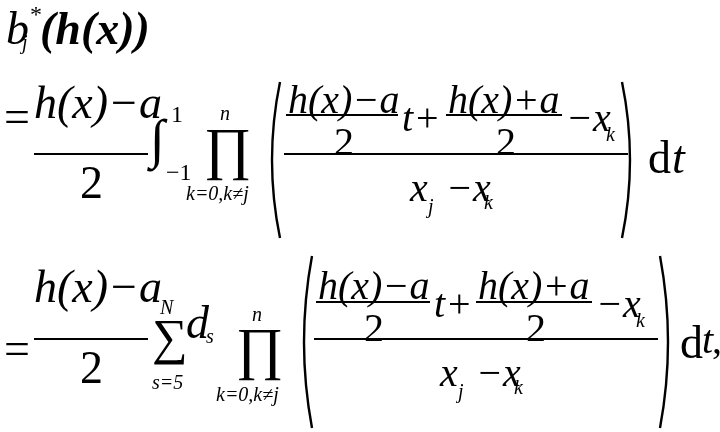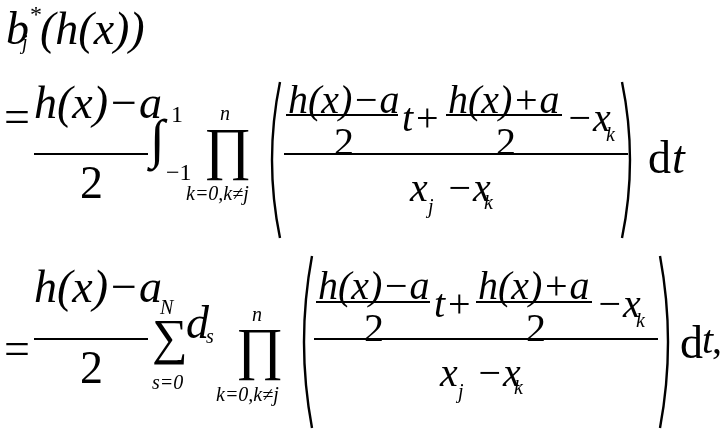--- a/index.html
+++ b/index.html
@@ -17,21 +17,21 @@
 </style>
 </head>
 <body>
 
 <div id="canvas">
 
   <div>
     <span class="abs it big" style="left:6px;top:6px;">b</span>
     <span class="abs up sm" style="left:30px;top:2px;">*</span>
     <span class="abs it xs" style="left:22px;top:32px;">j</span>
-    <span class="abs it big" style="left:40px;top:6px;">(h(x))</span>
+    <span class="abs it big" style="left:40px;top:6px;font-weight:bold;">(h(x))</span>
   </div>
 
   <div>
     <span class="abs up big" style="left:4px;top:54px;line-height:1;transform:translateY(40px);">=</span>
 
     <span class="abs it big" style="left:34px;top:80px;">h(x)−a</span>
     <div class="bar" style="left:34px;top:153px;width:114px;"></div>
     <span class="abs up big" style="left:80px;top:160px;">2</span>
 
     <span class="abs up" style="left:150px;top:112px;font-size:54px;">∫</span>
@@ -73,21 +73,21 @@
 
   <div>
     <span class="abs up big" style="left:4px;top:326px;">=</span>
 
     <span class="abs it big" style="left:34px;top:264px;">h(x)−a</span>
     <div class="bar" style="left:34px;top:338px;width:114px;"></div>
     <span class="abs up big" style="left:80px;top:345px;">2</span>
 
     <span class="abs it xs" style="left:160px;top:297px;">N</span>
     <span class="abs up" style="left:152px;top:312px;font-size:50px;">∑</span>
-    <span class="abs it xs" style="left:152px;top:372px;">s=0</span>
+    <span class="abs it xs" style="left:152px;top:372px;">s=5</span>
 
     <span class="abs it big" style="left:186px;top:300px;">d</span>
     <span class="abs it xs" style="left:206px;top:326px;">s</span>
 
     <span class="abs it xs" style="left:252px;top:304px;">n</span>
     <span class="abs up" style="left:236px;top:320px;font-size:58px;">∏</span>
     <span class="abs it xs" style="left:216px;top:384px;">k=0,k≠j</span>
 
     <svg class="paren" style="left:292px;top:254px;" width="24" height="176">
         <path d="M20 2 Q4 88 20 174" stroke="#000" stroke-width="2.4" fill="none"></path>

